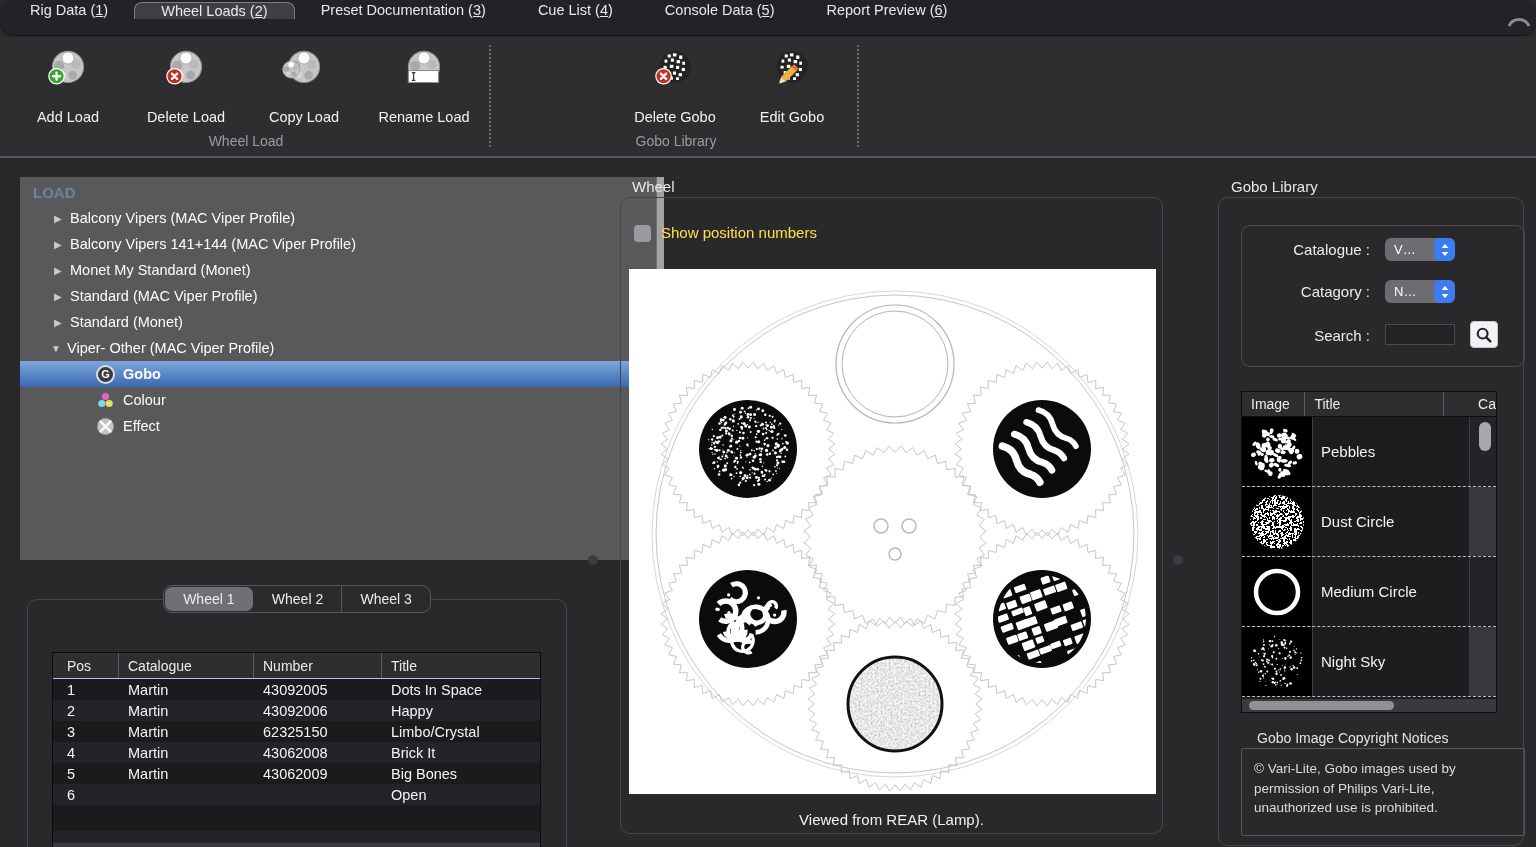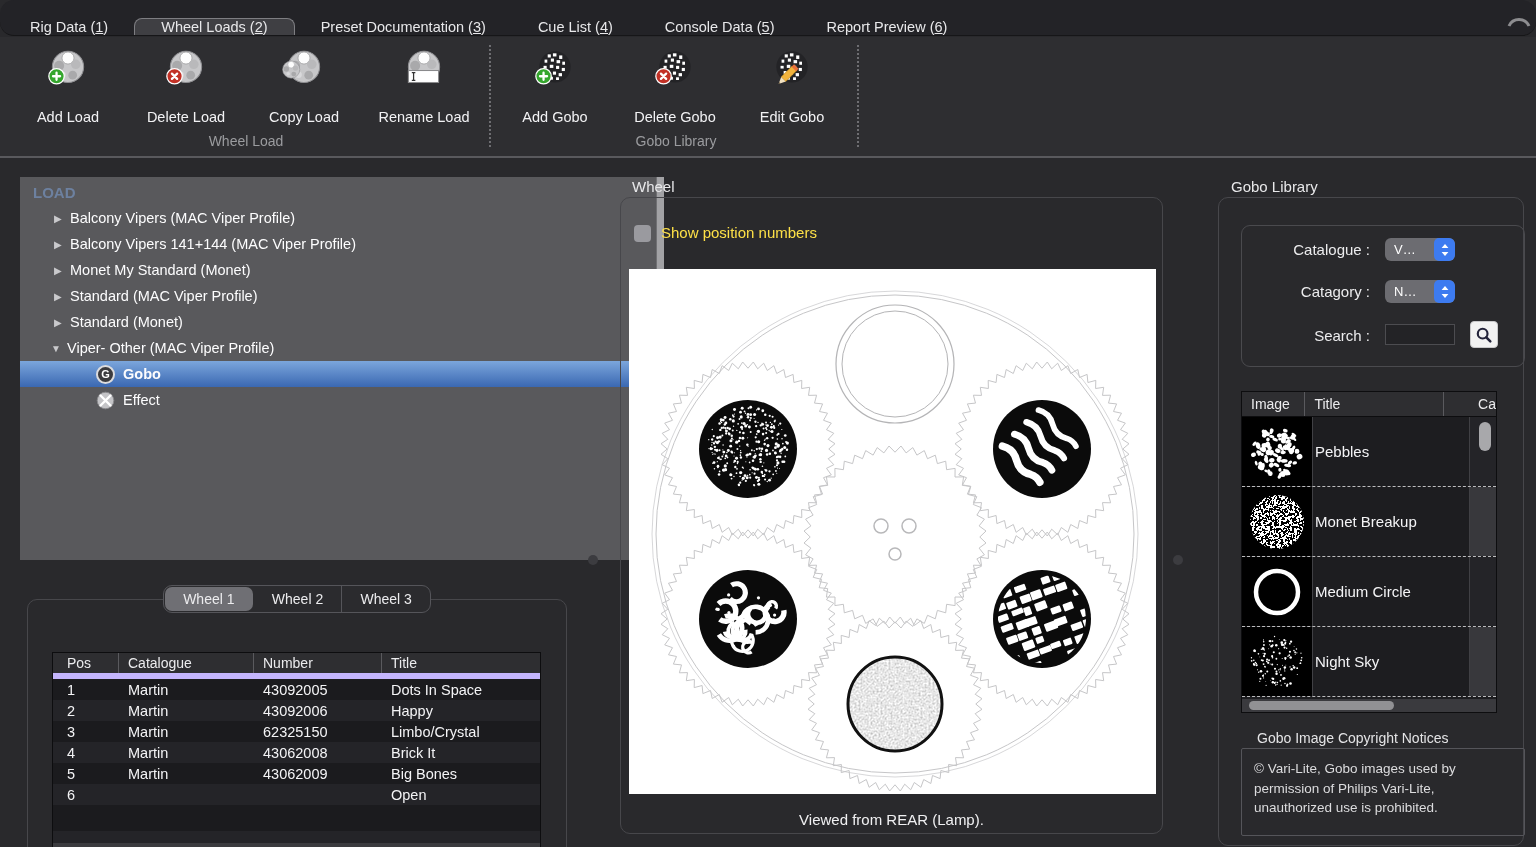--- a/index.html
+++ b/index.html
@@ -1,20 +1,20 @@
 <!DOCTYPE html>
 <html><head>
 <meta charset="utf-8">
 <style>
   html,body{margin:0;padding:0;background:#1c1c1e;}
   *{box-sizing:border-box;font-family:"Liberation Sans",sans-serif;}
   .screen{position:relative;width:1536px;height:847px;background:#29292c;overflow:hidden;color:#ececee;}
 
   
-  .tabbar{position:absolute;left:0;top:0;width:1536px;height:36px;background:#232327;border-bottom:1px solid #161618;display:flex;align-items:flex-end;padding-left:4px;border-radius:14px;}
+  .tabbar{position:absolute;left:0;top:0;width:1536px;height:36px;background:#232327;border-bottom:1px solid #161618;display:flex;align-items:flex-start;padding-left:4px;border-radius:14px;}
   .tab{display:flex;align-items:center;padding:0 26px;font-size:14.5px;color:#e8e8ea;cursor:default;margin-top:2px;}
   .tab .u{text-decoration:underline;}
   .tab.active{background:#3f3f43;border:1px solid #7e7e82;border-bottom:none;border-radius:8px 8px 0 0;}
   .corner-arc{position:absolute;right:4px;top:6px;}
 
   
   .toolbar{position:absolute;left:0;top:37px;width:1536px;height:121px;background:#2e2e31;border-bottom:2px solid #59595d;}
   .tbtn{position:absolute;top:8px;width:118px;text-align:center;cursor:default;}
   .tbtn .ticon{display:inline-block;width:50px;height:50px;}
   .tbtn .tlabel{display:block;font-size:14.5px;color:#f2f2f4;margin-top:10px;}
@@ -37,21 +37,21 @@
   .gico{display:flex;align-items:center;justify-content:center;width:19px;height:19px;border-radius:50%;background:#3b3b3e;border:2px solid #dcdcde;color:#fff;font-size:11px;font-weight:bold;}
 
   
   .wtabs{position:absolute;left:163px;top:585px;width:268px;height:28px;border:1px solid #55555a;border-radius:9px;display:flex;background:#2b2b2e;z-index:3;}
   .wtab{flex:1;display:flex;align-items:center;justify-content:center;font-size:14px;color:#ececee;}
   .wtab.active{background:#6f6f74;border-radius:7px;margin:1px;}
   .wtab.divided{border-left:1px solid #55555a;}
 
   
   .ltable{position:absolute;left:52px;top:652px;width:489px;background:#1b1b1e;border:1px solid #0d0d0f;}
-  .lt-head{display:flex;height:26px;background:#2e2e31;border-bottom:6px solid #c4b5fd;}
+  .lt-head{display:flex;height:26px;background:#2e2e31;border-bottom:1px solid #c4b5fd;}
   .lt-head .c{display:flex;align-items:center;font-size:14px;color:#ececee;border-right:1px solid #5a5a5e;}
   .lt-row{display:flex;height:21px;}
   .lt-row.alt{background:#242428;}
   .lt-row .c{display:flex;align-items:center;font-size:14.5px;color:#f4f4f6;overflow:hidden;white-space:nowrap;}
   .c.c0{width:66px;padding-left:14px;}
   .c.c1{width:135px;padding-left:9px;}
   .c.c2{width:128px;padding-left:9px;}
   .c.c3{width:158px;padding-left:9px;border-right:none;}
   .lt-track{height:8px;background:#3b3b3f;}
 
@@ -76,21 +76,21 @@
   .sbtn{position:absolute;width:28px;height:27px;background:#f2f2f2;border:1px solid #c8c8ca;border-radius:4px;display:flex;align-items:center;justify-content:center;}
 
   .gtable{position:absolute;left:22px;top:193px;width:256px;height:322px;background:#1d1d20;border:1px solid #0d0d0f;overflow:hidden;}
   .gt-head{display:flex;height:25px;background:#2e2e31;border-bottom:1px solid #0d0d0f;}
   .gt-head .h{display:flex;align-items:center;font-size:14px;color:#ececee;border-right:1px solid #5a5a5e;}
   .h.h0{width:71px;padding-left:9px;}
   .h.h1{width:157px;padding-left:9px;}
   .h.h2{flex:1;padding-left:6px;border-right:none;margin-left:28px;}
   .gt-row{display:flex;height:70px;border-bottom:1px dashed #bcbcbe;}
   .gt-img{width:71px;background:#000;display:flex;align-items:center;justify-content:center;border-right:1px solid #404044;}
-  .gt-title{width:157px;display:flex;align-items:center;padding-left:2px;font-size:15px;color:#f4f4f6;border-right:1px solid #404044;}
+  .gt-title{width:157px;display:flex;align-items:center;padding-left:8px;font-size:15px;color:#f4f4f6;border-right:1px solid #404044;}
   .gt-ca{flex:1;background:#242428;}
   .gt-ca.alt{background:#38383c;}
   .gt-vscroll{position:absolute;right:4px;top:25px;bottom:14px;width:14px;}
   .gt-vthumb{position:absolute;left:1px;top:5px;width:12px;height:29px;border-radius:6px;background:#a8a8ab;}
   .gt-hscroll{position:absolute;left:0;right:0;bottom:0;height:13px;background:#3a3a3e;}
   .gt-hthumb{position:absolute;left:7px;top:2px;width:145px;height:9px;border-radius:5px;background:#919194;}
 
   .copy-title{position:absolute;left:38px;top:532px;font-size:14px;color:#e4e4e6;}
   .copy-box{position:absolute;left:22px;top:550px;width:284px;height:88px;border:1px solid #55555a;border-radius:2px;padding:10px 12px;font-size:13.5px;line-height:1.45;color:#dcdcde;}
 
@@ -234,27 +234,20 @@
       <span class="tlabel">Copy Load</span>
     </div>
     <div class="tbtn" style="left:365px">
       <span class="ticon"><svg viewBox="0 0 48 48" width="50" height="50">
             <use href="#sym-wheel"></use>
             <use href="#sym-field"></use>
           </svg></span>
       <span class="tlabel">Rename Load</span>
     </div>
     <div class="tsep" style="left:489px"></div>
-    <div class="tbtn" style="left:496px">
-      <span class="ticon"><svg viewBox="0 0 48 48" width="50" height="50">
-            <use href="#sym-gobo"></use>
-            <use href="#sym-badge-add"></use>
-          </svg></span>
-      <span class="tlabel">Add Gobo</span>
-    </div>
     <div class="tbtn" style="left:616px">
       <span class="ticon"><svg viewBox="0 0 48 48" width="50" height="50">
             <use href="#sym-gobo"></use>
             <use href="#sym-badge-del"></use>
           </svg></span>
       <span class="tlabel">Delete Gobo</span>
     </div>
     <div class="tbtn" style="left:733px">
       <span class="ticon"><svg viewBox="0 0 48 48" width="50" height="50">
             <use href="#sym-gobo"></use>
@@ -291,20 +284,30 @@
       </div>
     <div class="trow">
         <span class="tri" style="margin-left:31px">▼</span>
         <span>Viper- Other (MAC Viper Profile)</span>
       </div>
     <div class="trow child sel">
       <span class="cicon">
           <span class="gico">G</span>
         </span>
       <span>Gobo</span>
+    </div>
+    <div class="trow child">
+      <span class="cicon">
+          <svg viewBox="0 0 19 19" width="19" height="19">
+            <circle cx="9.5" cy="5.5" r="3.6" fill="#e862c6"></circle>
+            <circle cx="5.8" cy="12.5" r="3.6" fill="#7ddce8"></circle>
+            <circle cx="13.2" cy="12.5" r="3.6" fill="#e8e05e"></circle>
+          </svg>
+        </span>
+      <span>Colour</span>
     </div>
     <div class="trow child">
       <span class="cicon">
           <svg viewBox="0 0 19 19" width="19" height="19">
             <circle cx="9.5" cy="9.5" r="8.3" fill="#c4c4c7" stroke="#8a8a8d"></circle>
             <path d="M4.5 4.5l10 10M14.5 4.5l-10 10" stroke="#fff" stroke-width="2.4" stroke-linecap="round"></path>
           </svg>
         </span>
       <span>Effect</span>
     </div>
@@ -934,21 +937,21 @@
               <defs>
                 <clipPath id="thClip">
                   <circle cx="31" cy="31" r="27" clip=""></circle>
                 </clipPath>
               </defs>
               <g clip-path="url(#thClip)">
                 <rect x="2" y="2" width="58" height="58" filter="url(#fSpeckle)"></rect>
               </g>
             </svg>
           </div>
-        <div class="gt-title">Monet Breakup</div>
+        <div class="gt-title">Dust Circle</div>
         <div class="gt-ca alt"></div>
       </div>
       <div class="gt-row">
         <div class="gt-img">
             <svg id="thumb-2" viewBox="0 0 62 62" width="62" height="62">
               <rect x="0" y="0" width="62" height="62" fill="#000"></rect>
               <circle cx="31" cy="31" r="21" fill="none" stroke="#fff" stroke-width="4.5"></circle>
             </svg>
           </div>
         <div class="gt-title">Medium Circle</div>

